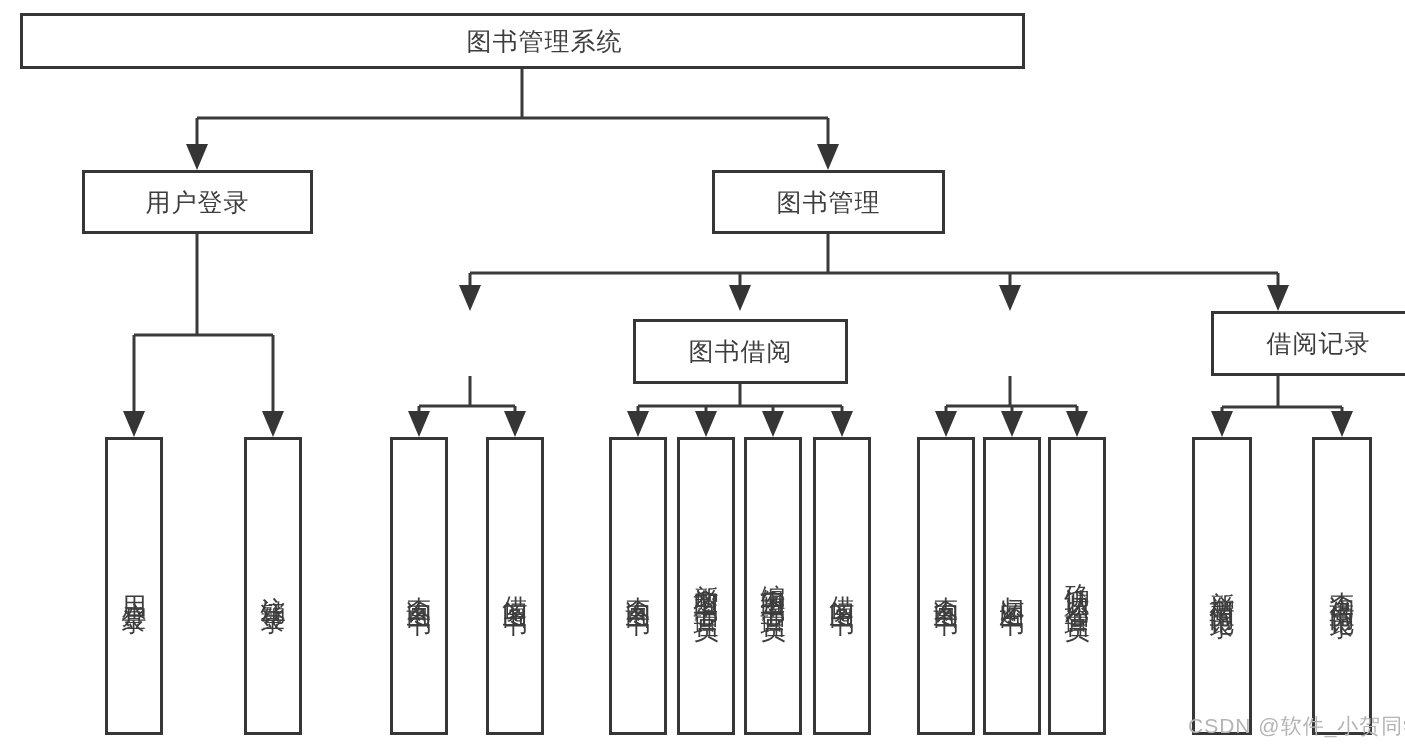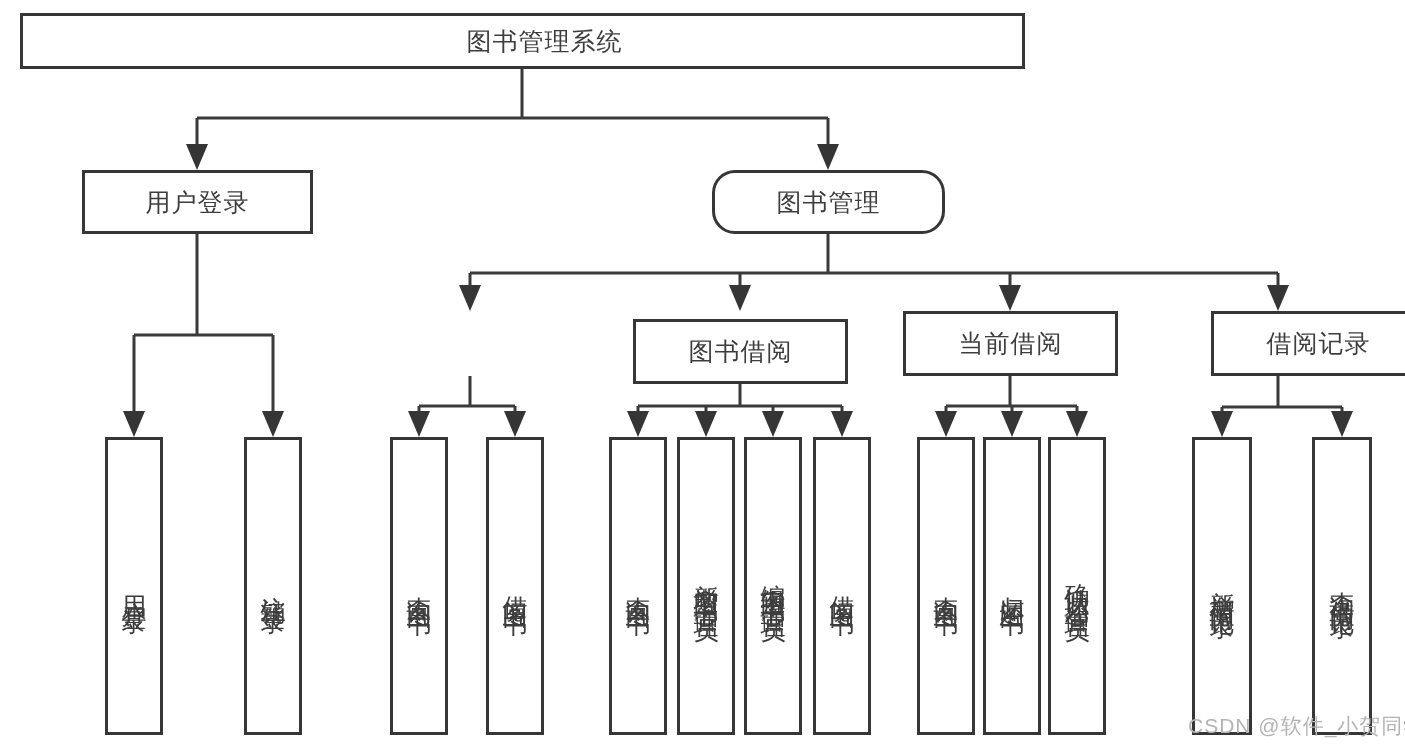--- a/index.html
+++ b/index.html
@@ -35,21 +35,21 @@
     align-items: center;
     justify-content: center;
     color: #3d3d3d;
     z-index: 2;
   }
 
   .hnode { font-size: 25px; letter-spacing: 1px; white-space: nowrap; }
 
   .root-node  { left: 20px;  top: 13px;  width: 1005px; height: 56px; padding-left: 44px; }
   .l2-a       { left: 82px;  top: 170px; width: 231px;  height: 64px; }
-  .l2-b       { left: 712px; top: 170px; width: 233px;  height: 64px; border-radius: 23px; }
+  .l2-b       { left: 712px; top: 170px; width: 233px;  height: 64px; }
 
   .l3 { top: 311px; width: 215px; height: 65px; }
   .l3-a { left: 362px; }
   .l3-b { left: 633px; margin-top: 8px; }
   .l3-c { left: 903px; }
   .l3-d { left: 1171px; margin-left: 40px; }
 
   .vnode {
     top: 437px;
     width: 58px;
@@ -135,21 +135,20 @@
     <polygon points="1211,411 1233,411 1222,437"></polygon>
     <polygon points="1331,411 1353,411 1342,437"></polygon>
   </svg>
 
   <div class="node hnode root-node">图书管理系统</div>
 
   <div class="node hnode l2-a">用户登录</div>
   <div class="node hnode l2-b">图书管理</div>
 
   <div class="node hnode l3 l3-b">图书借阅</div>
-  <div class="node hnode l3 l3-c">当前借阅</div>
   <div class="node hnode l3 l3-d">借阅记录</div>
 
   <div class="node vnode v-g1-1">
     <span>用户登录</span>
   </div>
   <div class="node vnode v-g1-2">
     <span>注销登录</span>
   </div>
 
   <div class="node vnode v-g2-1">

